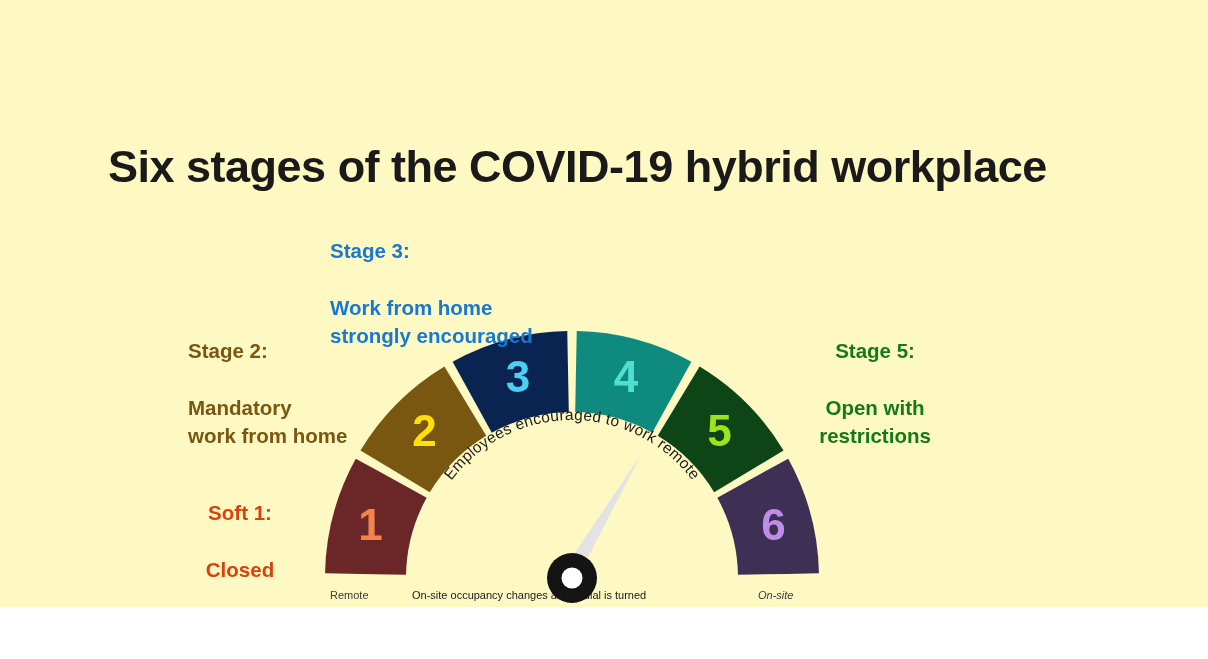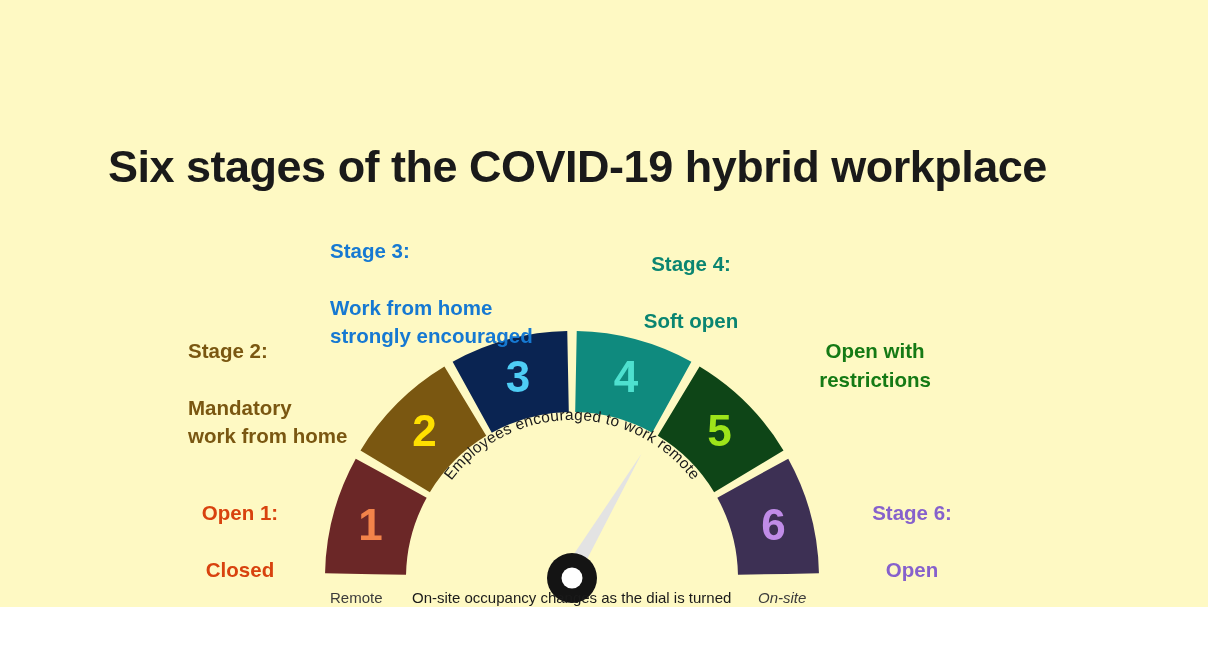--- a/index.html
+++ b/index.html
@@ -74,21 +74,21 @@
   #stage-label-2 { left: 188px;  top: 309px; width: 206px; text-align: left; }
   #stage-label-3 { left: 330px;  top: 209px; width: 262px; }
   #stage-label-4 { left: 608px;  top: 222px; width: 166px; text-align: center; }
   #stage-label-5 { left: 786px;  top: 309px; width: 178px; text-align: center; }
   #stage-label-6 { left: 832px;  top: 471px; width: 160px; text-align: center; }
 
   
   .footer-cap {
     position: absolute;
     top: 589px;
-    font-size: 15px;
+    font-size: 11px;
     color: #3b3b3b;
   }
   #cap-remote  { left: 330px; }
   #cap-center  { left: 412px; font-weight: 400; color: #1a1a1a; }
   #cap-onsite  { left: 758px; font-style: italic; }
 </style>
 </head>
 <body>
 
 <div id="canvas">
@@ -121,43 +121,36 @@
       </text>
 
       <polygon id="needle" points="263,268 279,268 307,140" fill="#e3e3e3" transform="rotate(375.00 272 278)"></polygon>
 
       <circle id="hub-outer" cx="272" cy="278" r="25" fill="#141414"></circle>
       <circle id="hub-inner" cx="272" cy="278" r="10.5" fill="#ffffff"></circle>
     </svg>
   </div>
 
   <div class="stage-label" id="stage-label-1" style="color: rgb(216, 66, 14);">
-    <div>Open 1:</div>
+    <div>Soft 1:</div>
     <div>Closed</div>
   </div>
   <div class="stage-label" id="stage-label-2" style="color: rgb(122, 87, 17);">
     <div>Stage 2:</div>
     <div>Mandatory
 work from home</div>
   </div>
   <div class="stage-label" id="stage-label-3" style="color: rgb(22, 121, 210);">
     <div>Stage 3:</div>
     <div>Work from home
 strongly encouraged</div>
   </div>
-  <div class="stage-label" id="stage-label-4" style="color: rgb(10, 133, 113);">
-    <div>Stage 4:</div>
-    <div>Soft open</div>
-  </div>
   <div class="stage-label" id="stage-label-5" style="color: rgb(21, 122, 21);">
+    <div>Stage 5:</div>
     <div>Open with
 restrictions</div>
-  </div>
-  <div class="stage-label" id="stage-label-6" style="color: rgb(134, 97, 204);">
-    <div>Stage 6:</div>
-    <div>Open</div>
   </div>
 
   <div class="footer-cap" id="cap-remote">Remote</div>
   <div class="footer-cap" id="cap-center">On-site occupancy changes as the dial is turned</div>
   <div class="footer-cap" id="cap-onsite">On-site</div>
 
 </div>
 
 </body></html>

